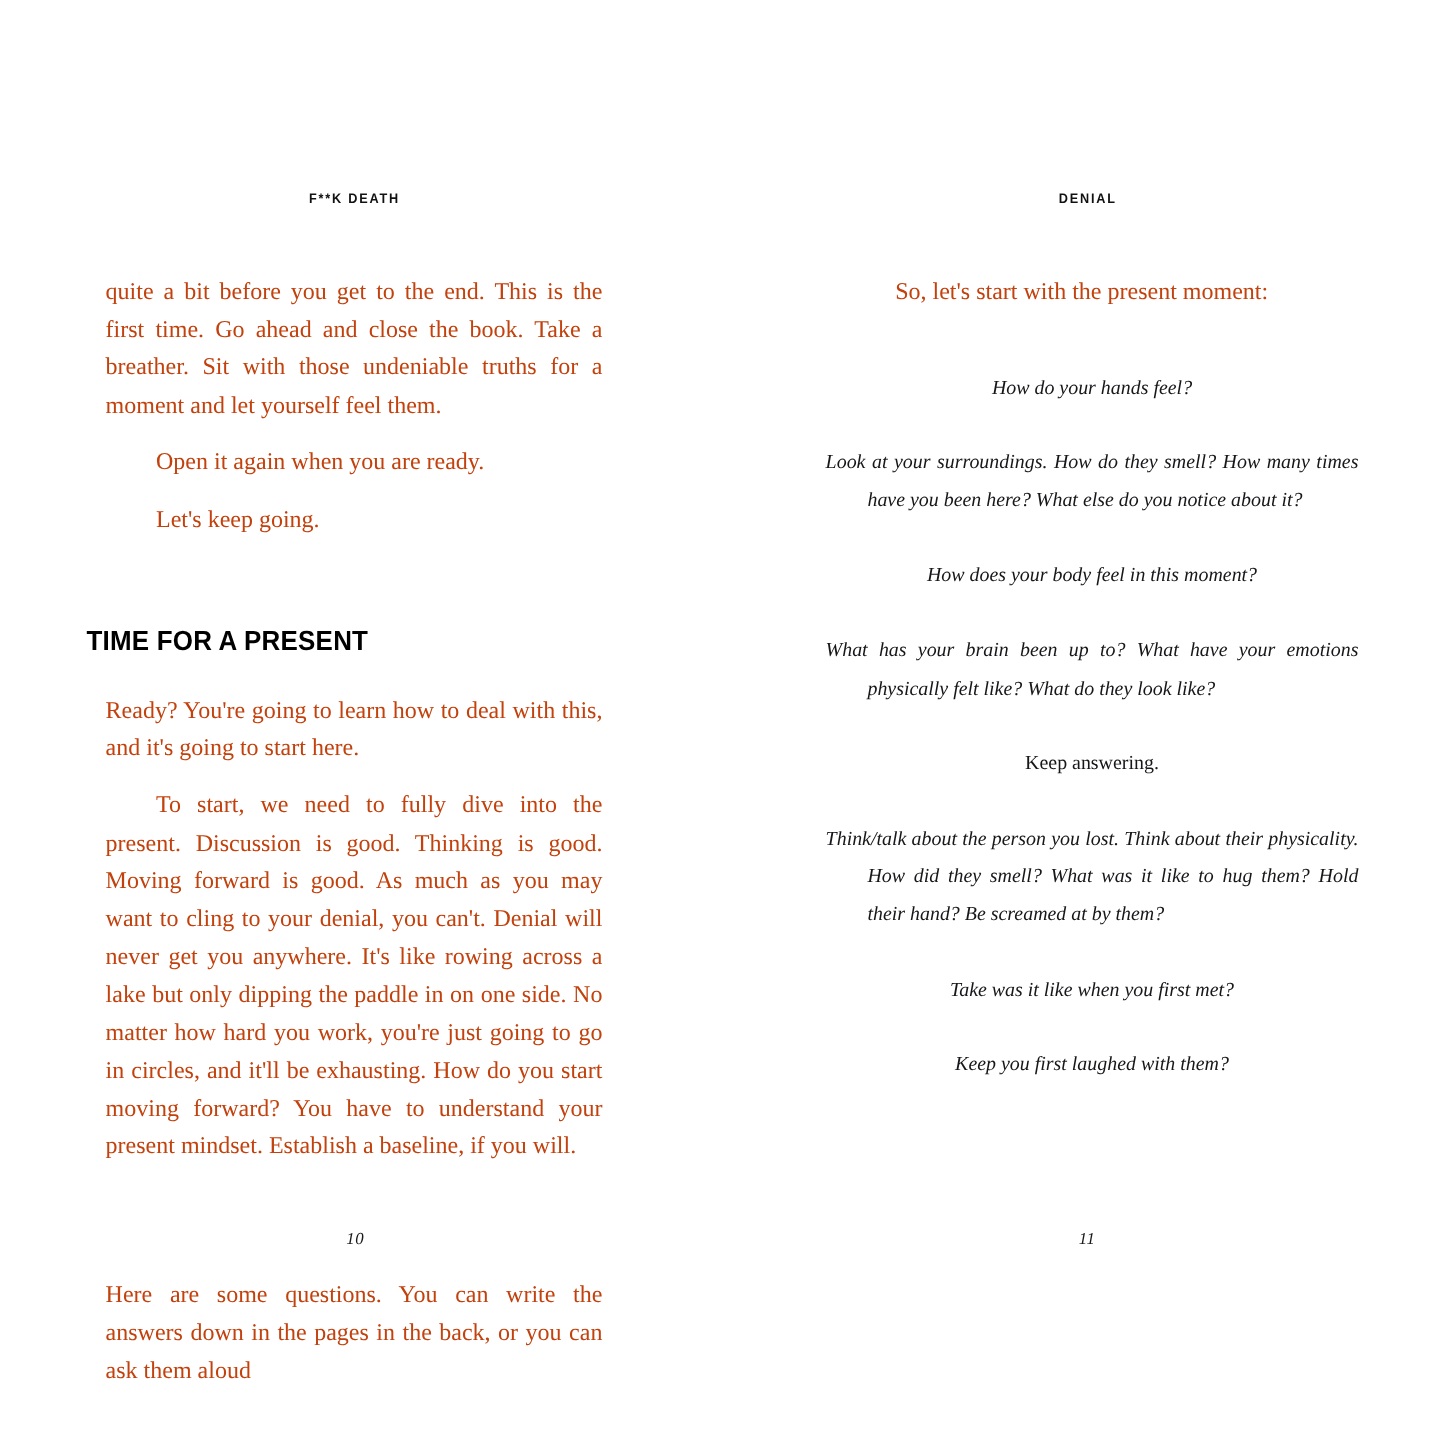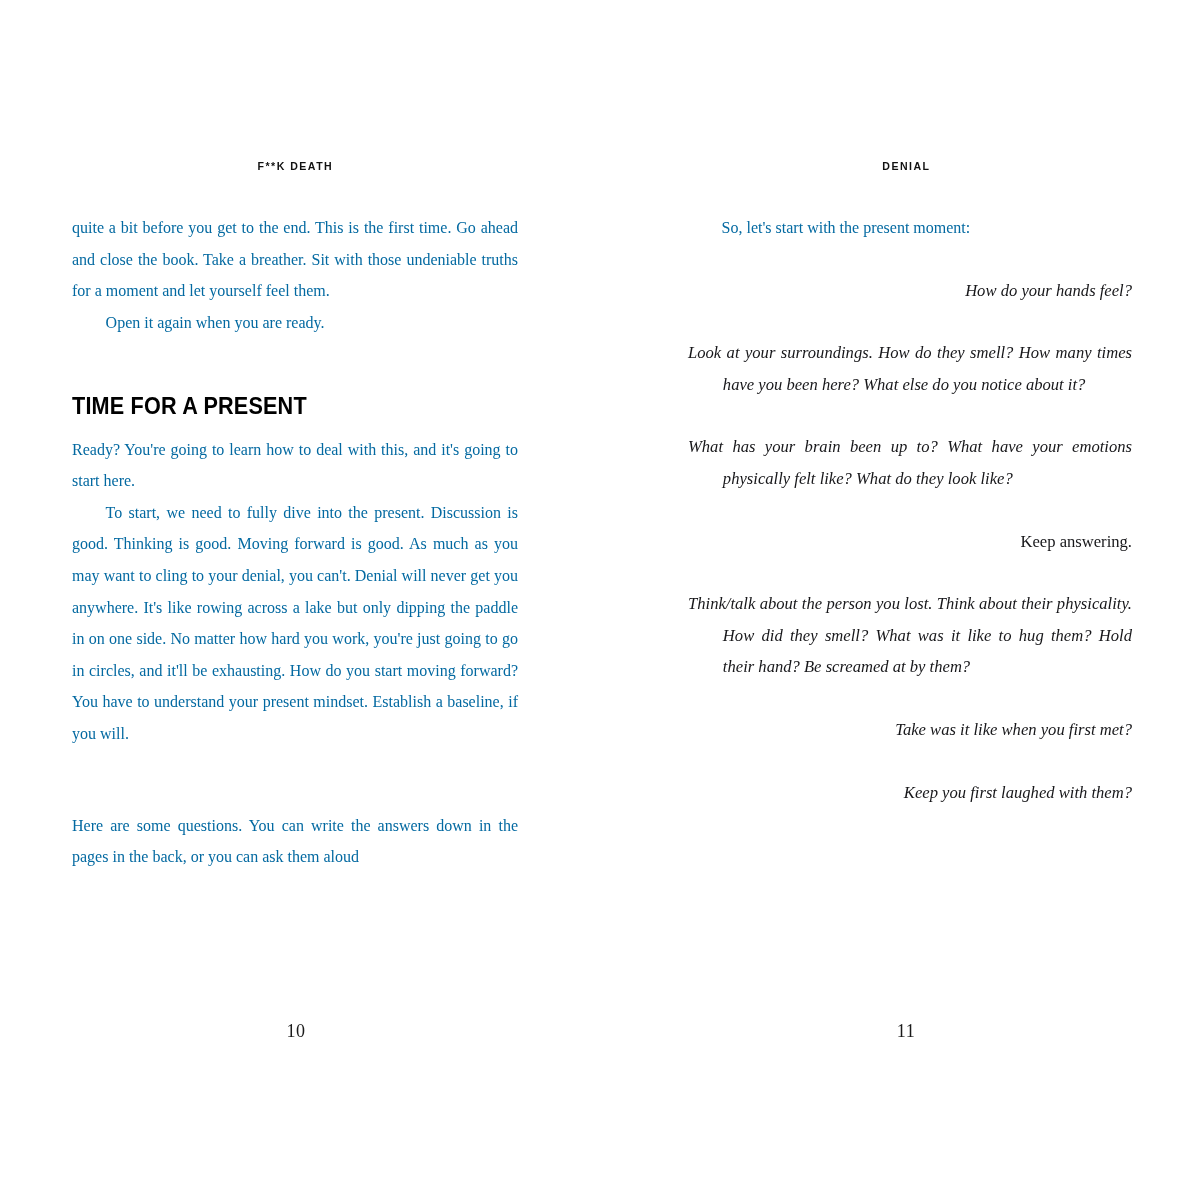--- a/index.html
+++ b/index.html
@@ -56,26 +56,26 @@
   .page-left .textblock {
     left: 72px;
     width: 446px;
   }
   .page-right .textblock {
     left: 88px;
     width: 444px;
   }
 
   p {
-    margin: 0;
-    font-size: 16px;
+    margin: 16px;
+    font-size: 20px;
     line-height: 31.6px;
     text-align: justify;
     text-justify: inter-word;
-    color: #0369a1;
+    color: #c2410c;
     -webkit-font-smoothing: antialiased;
   }
   p.flush { text-indent: 0; }
   p.indent { text-indent: 2.1em; }
   p.last-line-left { text-align: left; }
 
   
   h2.section-heading {
     margin: 0;
     font-family: "Liberation Sans", "DejaVu Sans", sans-serif;
@@ -103,52 +103,54 @@
     text-justify: inter-word;
     padding-left: 2.1em;
     text-indent: -2.1em;
     color: #17171a;
     margin-bottom: 31px;
   }
   .qitem.roman {
     font-style: normal;
   }
   .qitem.short {
-    text-align: right;
+    text-align: center;
     font-family: Liberation Serif, serif;
   }
 
   
   .folio {
     position: absolute;
     bottom: 158px;
     width: 100%;
     text-align: center;
-    font-size: 18px;
+    font-size: 14px;
     letter-spacing: 0.5px;
     color: #1a1a1a;
+    font-style: italic;
   }
   .page-left  .folio { text-indent: -8px; }
   .page-right .folio { text-indent: 12px; }
 </style>
 </head>
 <body>
 
 <div class="spread">
 
   <div class="page page-left">
 
     <div class="running-head">F**K DEATH</div>
 
     <div class="textblock">
 
       <p class="flush">quite a bit before you get to the end. This is the first time. Go ahead and close the book. Take a breather. Sit with those undeniable truths for a moment and let yourself feel them.</p>
 
       <p class="indent last-line-left">Open it again when you are ready.</p>
 
+      <p class="indent last-line-left">Let's keep going.</p>
 
       <div class="gap-heading-before"></div>
 
       <h2 class="section-heading">TIME FOR A PRESENT</h2>
 
       <div class="gap-heading-after"></div>
 
       <p class="flush">Ready? You're going to learn how to deal with this, and it's going to start here.</p>
 
       <p class="indent">To start, we need to fully dive into the present. Discussion is good. Thinking is good. Moving forward is good. As much as you may want to cling to your denial, you can't. Denial will never get you anywhere. It's like rowing across a lake but only dipping the paddle in on one side. No matter how hard you work, you're just going to go in circles, and it'll be exhausting. How do you start moving forward? You have to understand your present mindset. Establish a baseline, if you will.</p>
@@ -172,20 +174,21 @@
       <p class="indent last-line-left">So, let's start with the present moment:</p>
 
       <div class="gap-para"></div>
 
       <div class="qlist">
 
         <div class="qitem short">How do your hands feel?</div>
 
         <div class="qitem">Look at your surroundings. How do they smell? How many times have you been here? What else do you notice about it?</div>
 
+        <div class="qitem short">How does your body feel in this moment?</div>
 
         <div class="qitem">What has your brain been up to? What have your emotions physically felt like? What do they look like?</div>
 
         <div class="qitem roman short">Keep answering.</div>
 
         <div class="qitem">Think/talk about the person you lost. Think about their physicality. How did they smell? What was it like to hug them? Hold their hand? Be screamed at by them?</div>
 
         <div class="qitem short">Take was it like when you first met?</div>
 
         <div class="qitem short">Keep you first laughed with them?</div>

